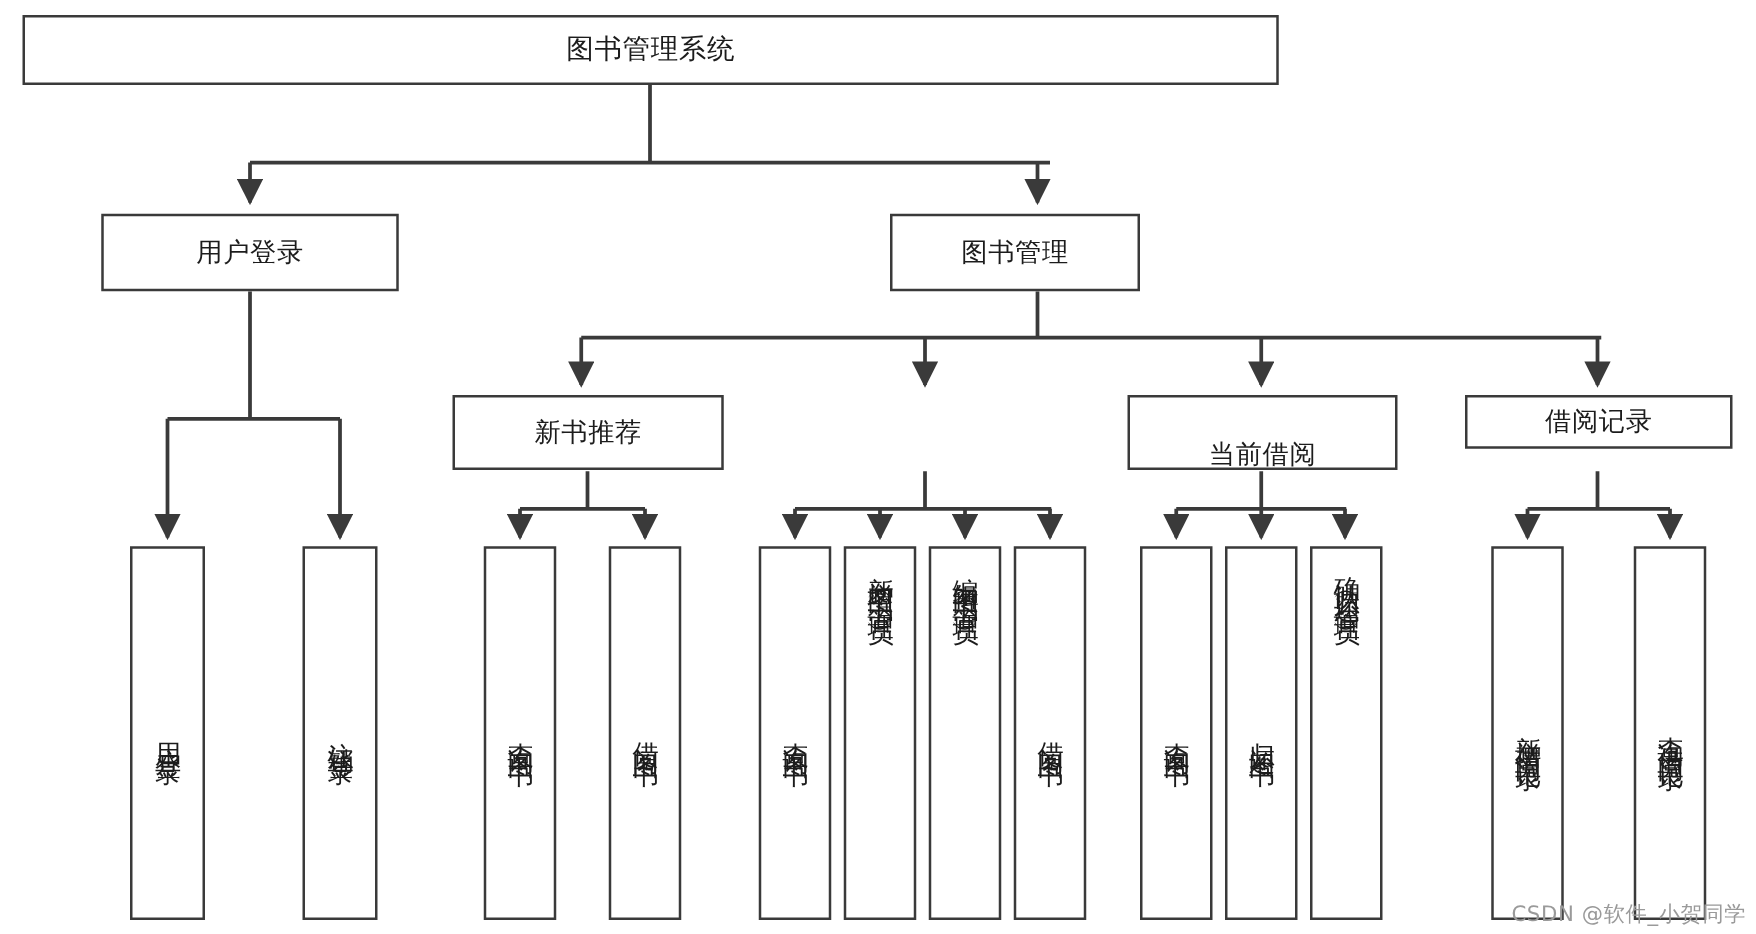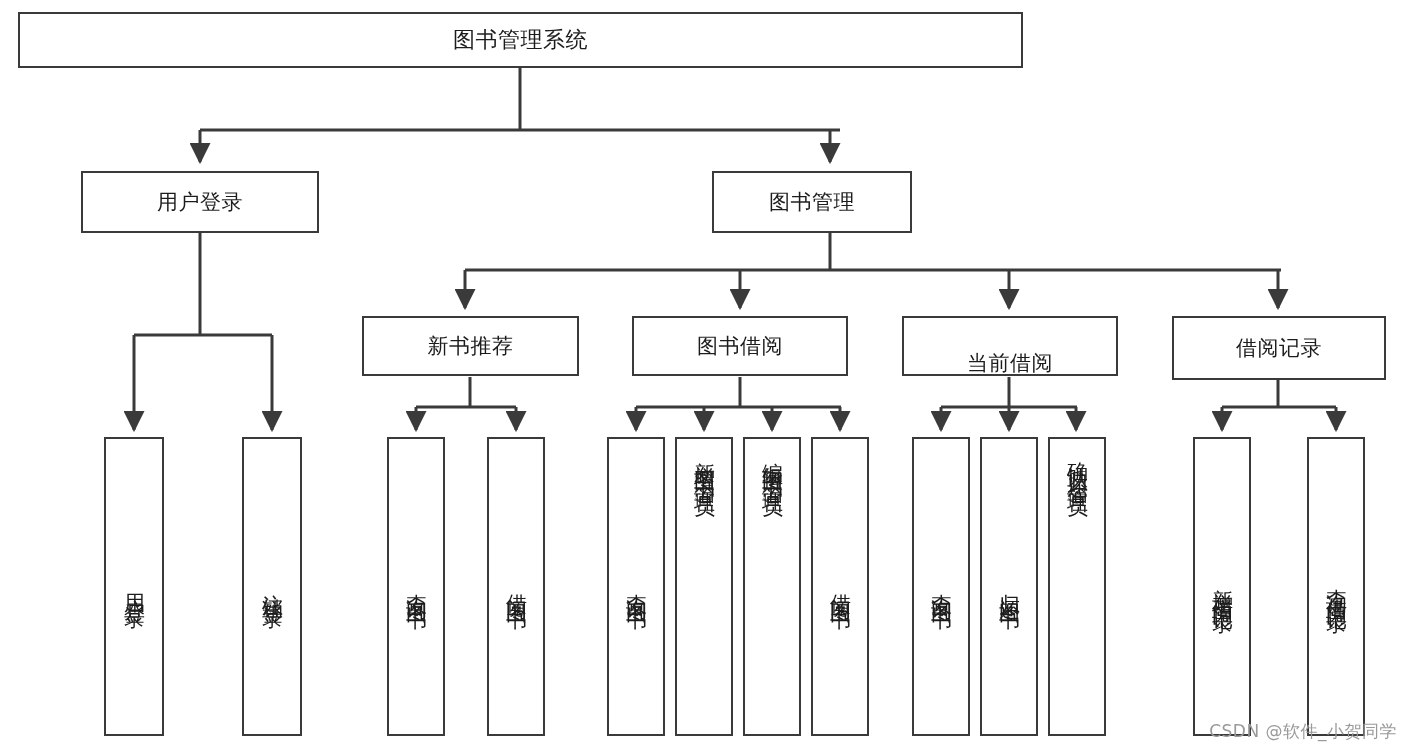--- a/index.html
+++ b/index.html
@@ -137,29 +137,26 @@
   </div>
 
   <div class="node horiz" style="left:712px;top:171px;width:200px;height:62px;">
     <span class="label">图书管理</span>
   </div>
 
   <div class="node horiz" style="left:362px;top:316px;width:217px;height:60px;">
     <span class="label">新书推荐</span>
   </div>
 
-  <div class="node horiz" style="left:632px;top:316px;width:216px;height:60px;">
-    <span class="label">图书借阅</span>
-  </div>
 
   <div class="node horiz" style="left:902px;top:316px;width:216px;height:60px;align-items:flex-end;">
     <span class="label">当前借阅</span>
   </div>
 
-  <div class="node horiz" style="left:1172px;top:316px;width:214px;height:64px;">
+  <div class="node horiz" style="left:1172px;top:316px;width:214px;height:43px;">
     <span class="label">借阅记录</span>
   </div>
 
   <div class="node vert" style="left:104px;top:437px;width:60px;height:299px;">
     <span class="label">用户登录</span>
   </div>
 
   <div class="node vert" style="left:242px;top:437px;width:60px;height:299px;">
     <span class="label">注销登录</span>
   </div>

